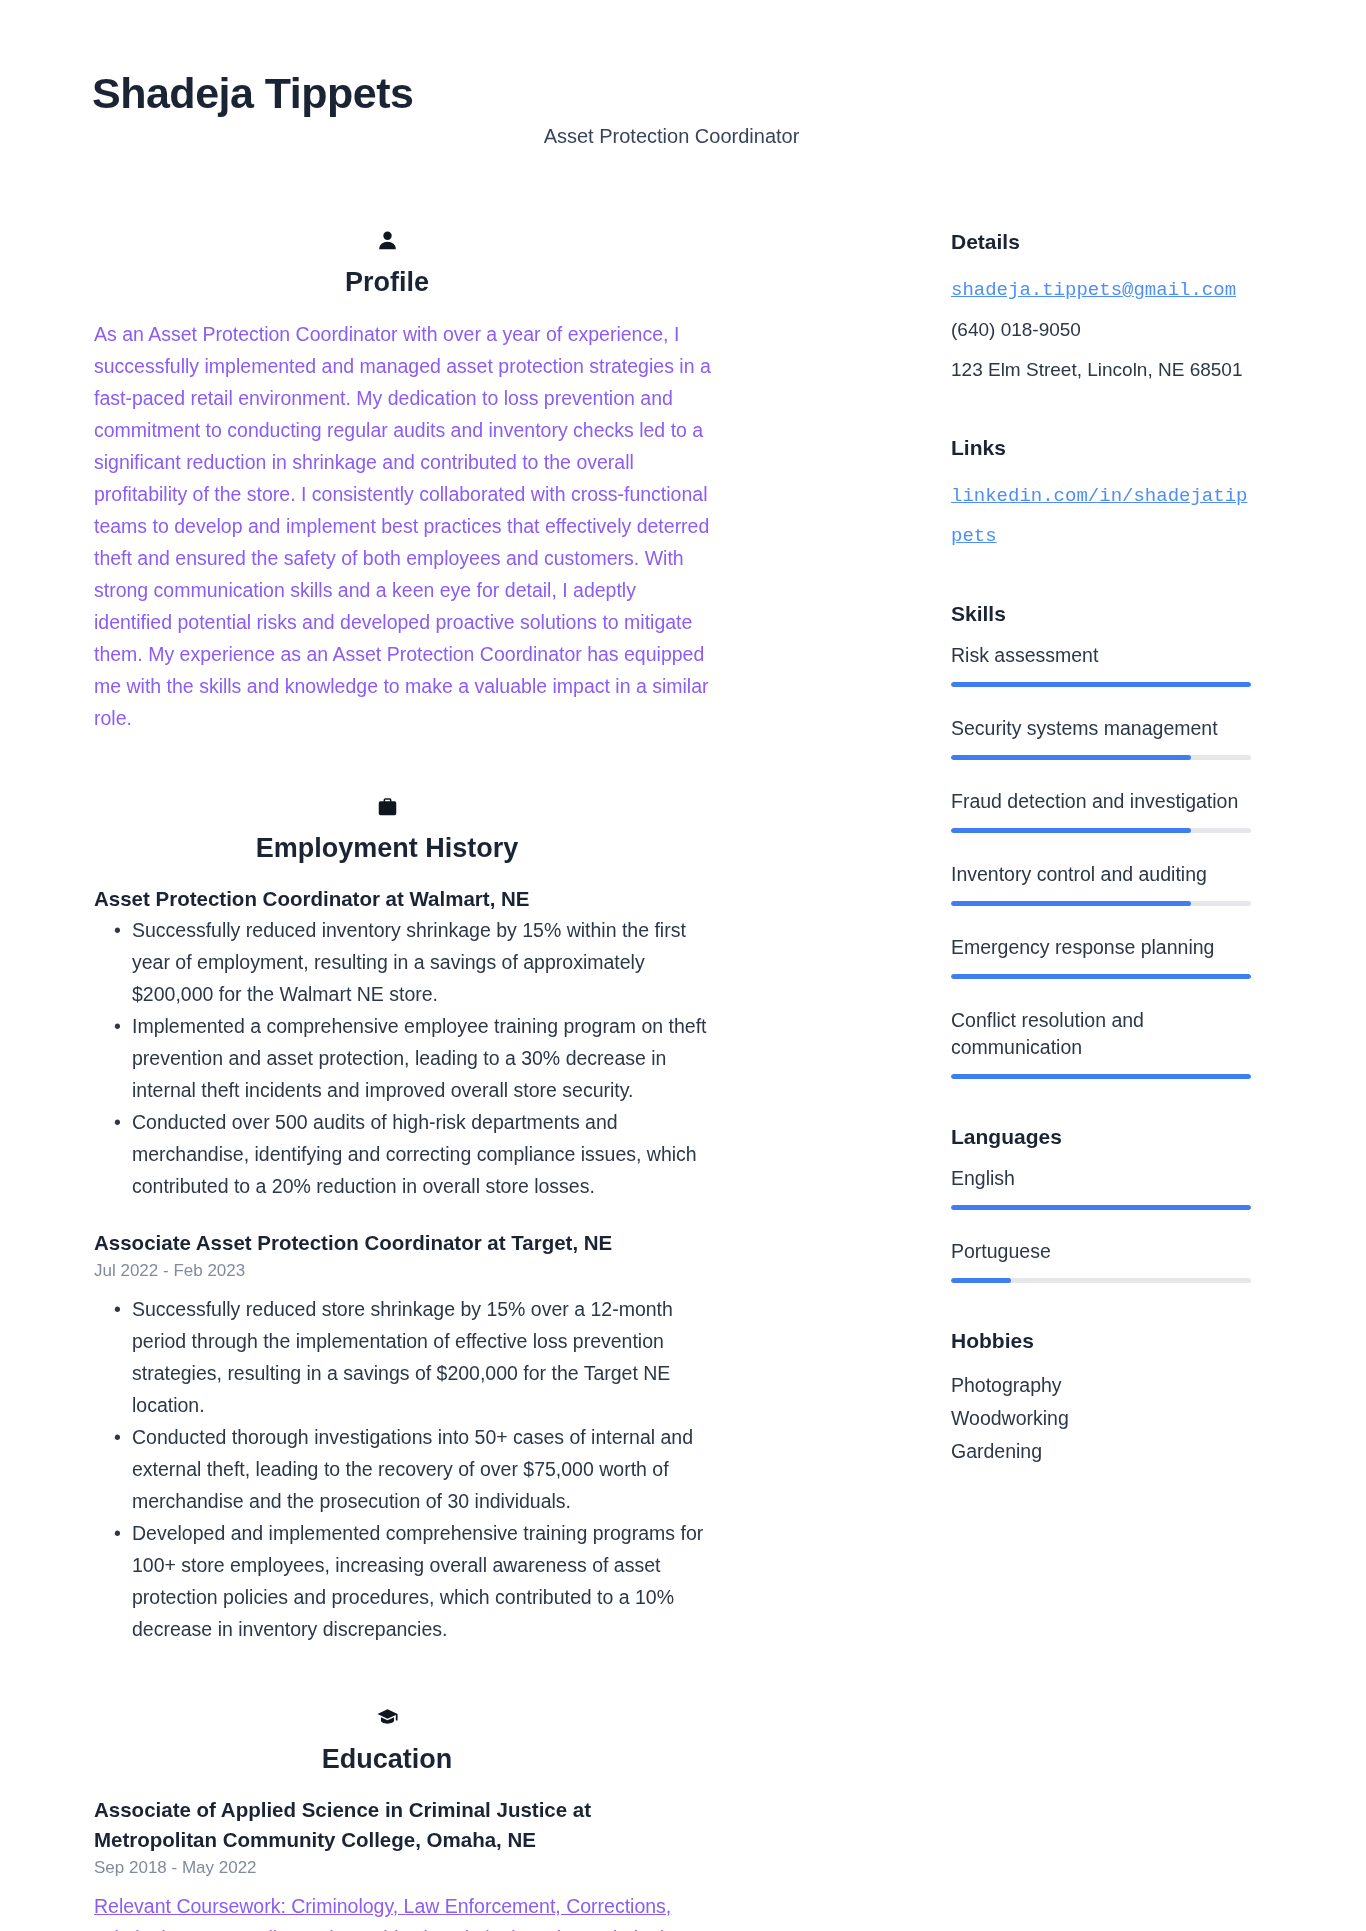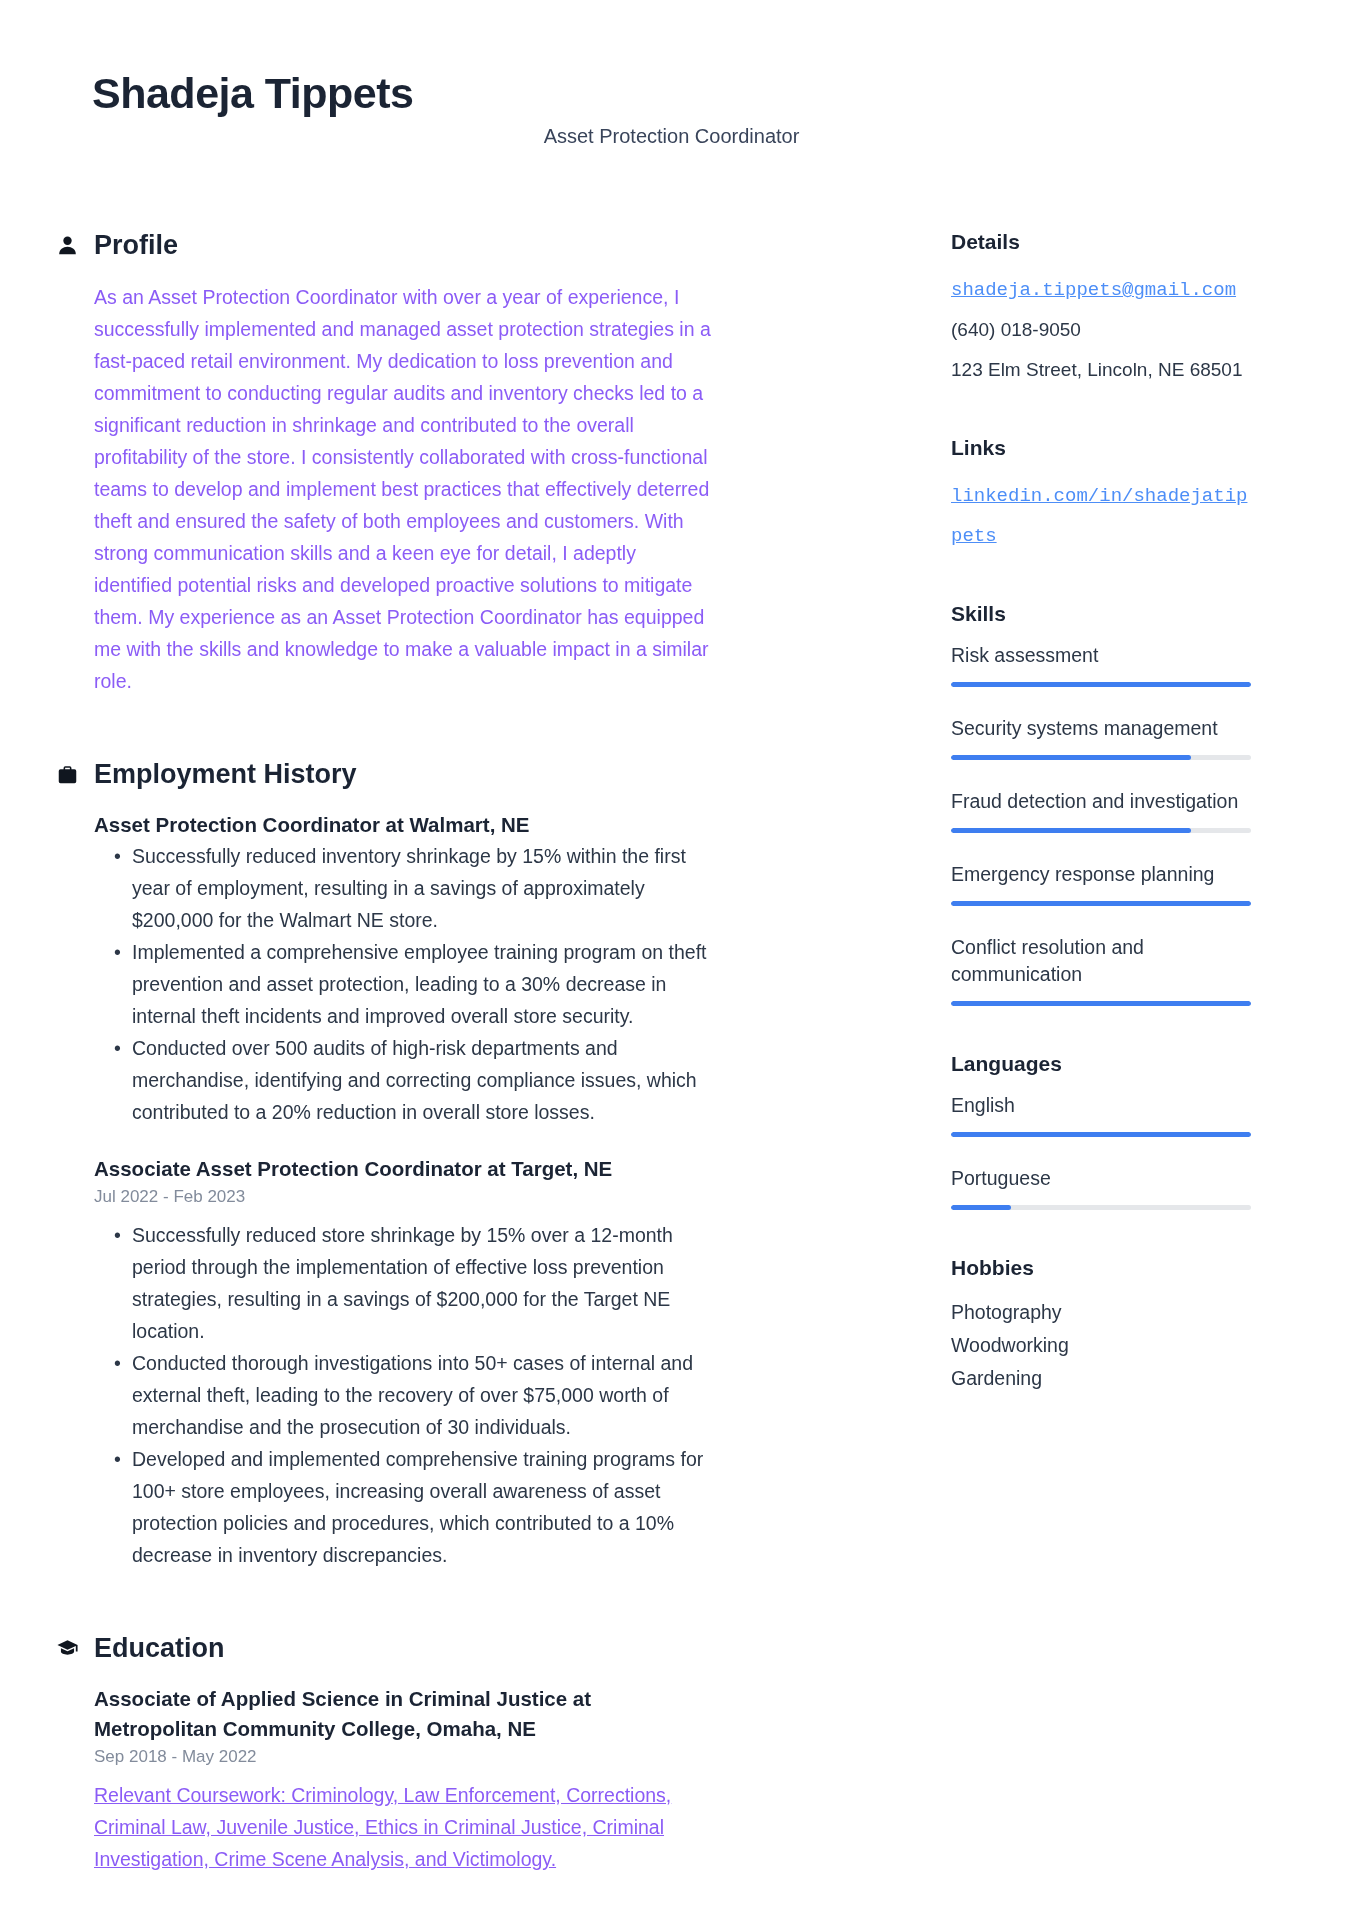--- a/index.html
+++ b/index.html
@@ -39,20 +39,21 @@
   .section { margin-bottom: 62px; }
   .section:last-child { margin-bottom: 0; }
   .section-heading {
     display: flex;
     align-items: center;
     gap: 16px;
     font-size: 27px;
     font-weight: 700;
     color: #1b2434;
     margin-bottom: 20px;
+    flex-direction: column;
   }
   .section-heading .icon { width: 21px; height: 21px; flex: 0 0 21px; display: inline-flex; }
   .section-heading .icon svg { width: 100%; height: 100%; fill: #10161f; }
   .section-body { margin-left: 37px; }
 
   .body-text {
     font-size: 19.5px;
     line-height: 32px;
     color: #8b5cf6;
   }
@@ -235,20 +236,26 @@
               <div class="bar-fill" style="width: 80%;"></div>
             </div>
         </div>
         <div class="meter-item">
           <div class="meter-label">Fraud detection and investigation</div>
           <div class="bar">
               <div class="bar-fill" style="width: 80%;"></div>
             </div>
         </div>
         <div class="meter-item">
+          <div class="meter-label">Inventory control and auditing</div>
+          <div class="bar">
+              <div class="bar-fill" style="width: 80%;"></div>
+            </div>
+        </div>
+        <div class="meter-item">
           <div class="meter-label">Emergency response planning</div>
           <div class="bar">
               <div class="bar-fill" style="width: 100%;"></div>
             </div>
         </div>
         <div class="meter-item">
           <div class="meter-label">Conflict resolution and communication</div>
           <div class="bar">
               <div class="bar-fill" style="width: 100%;"></div>
             </div>

